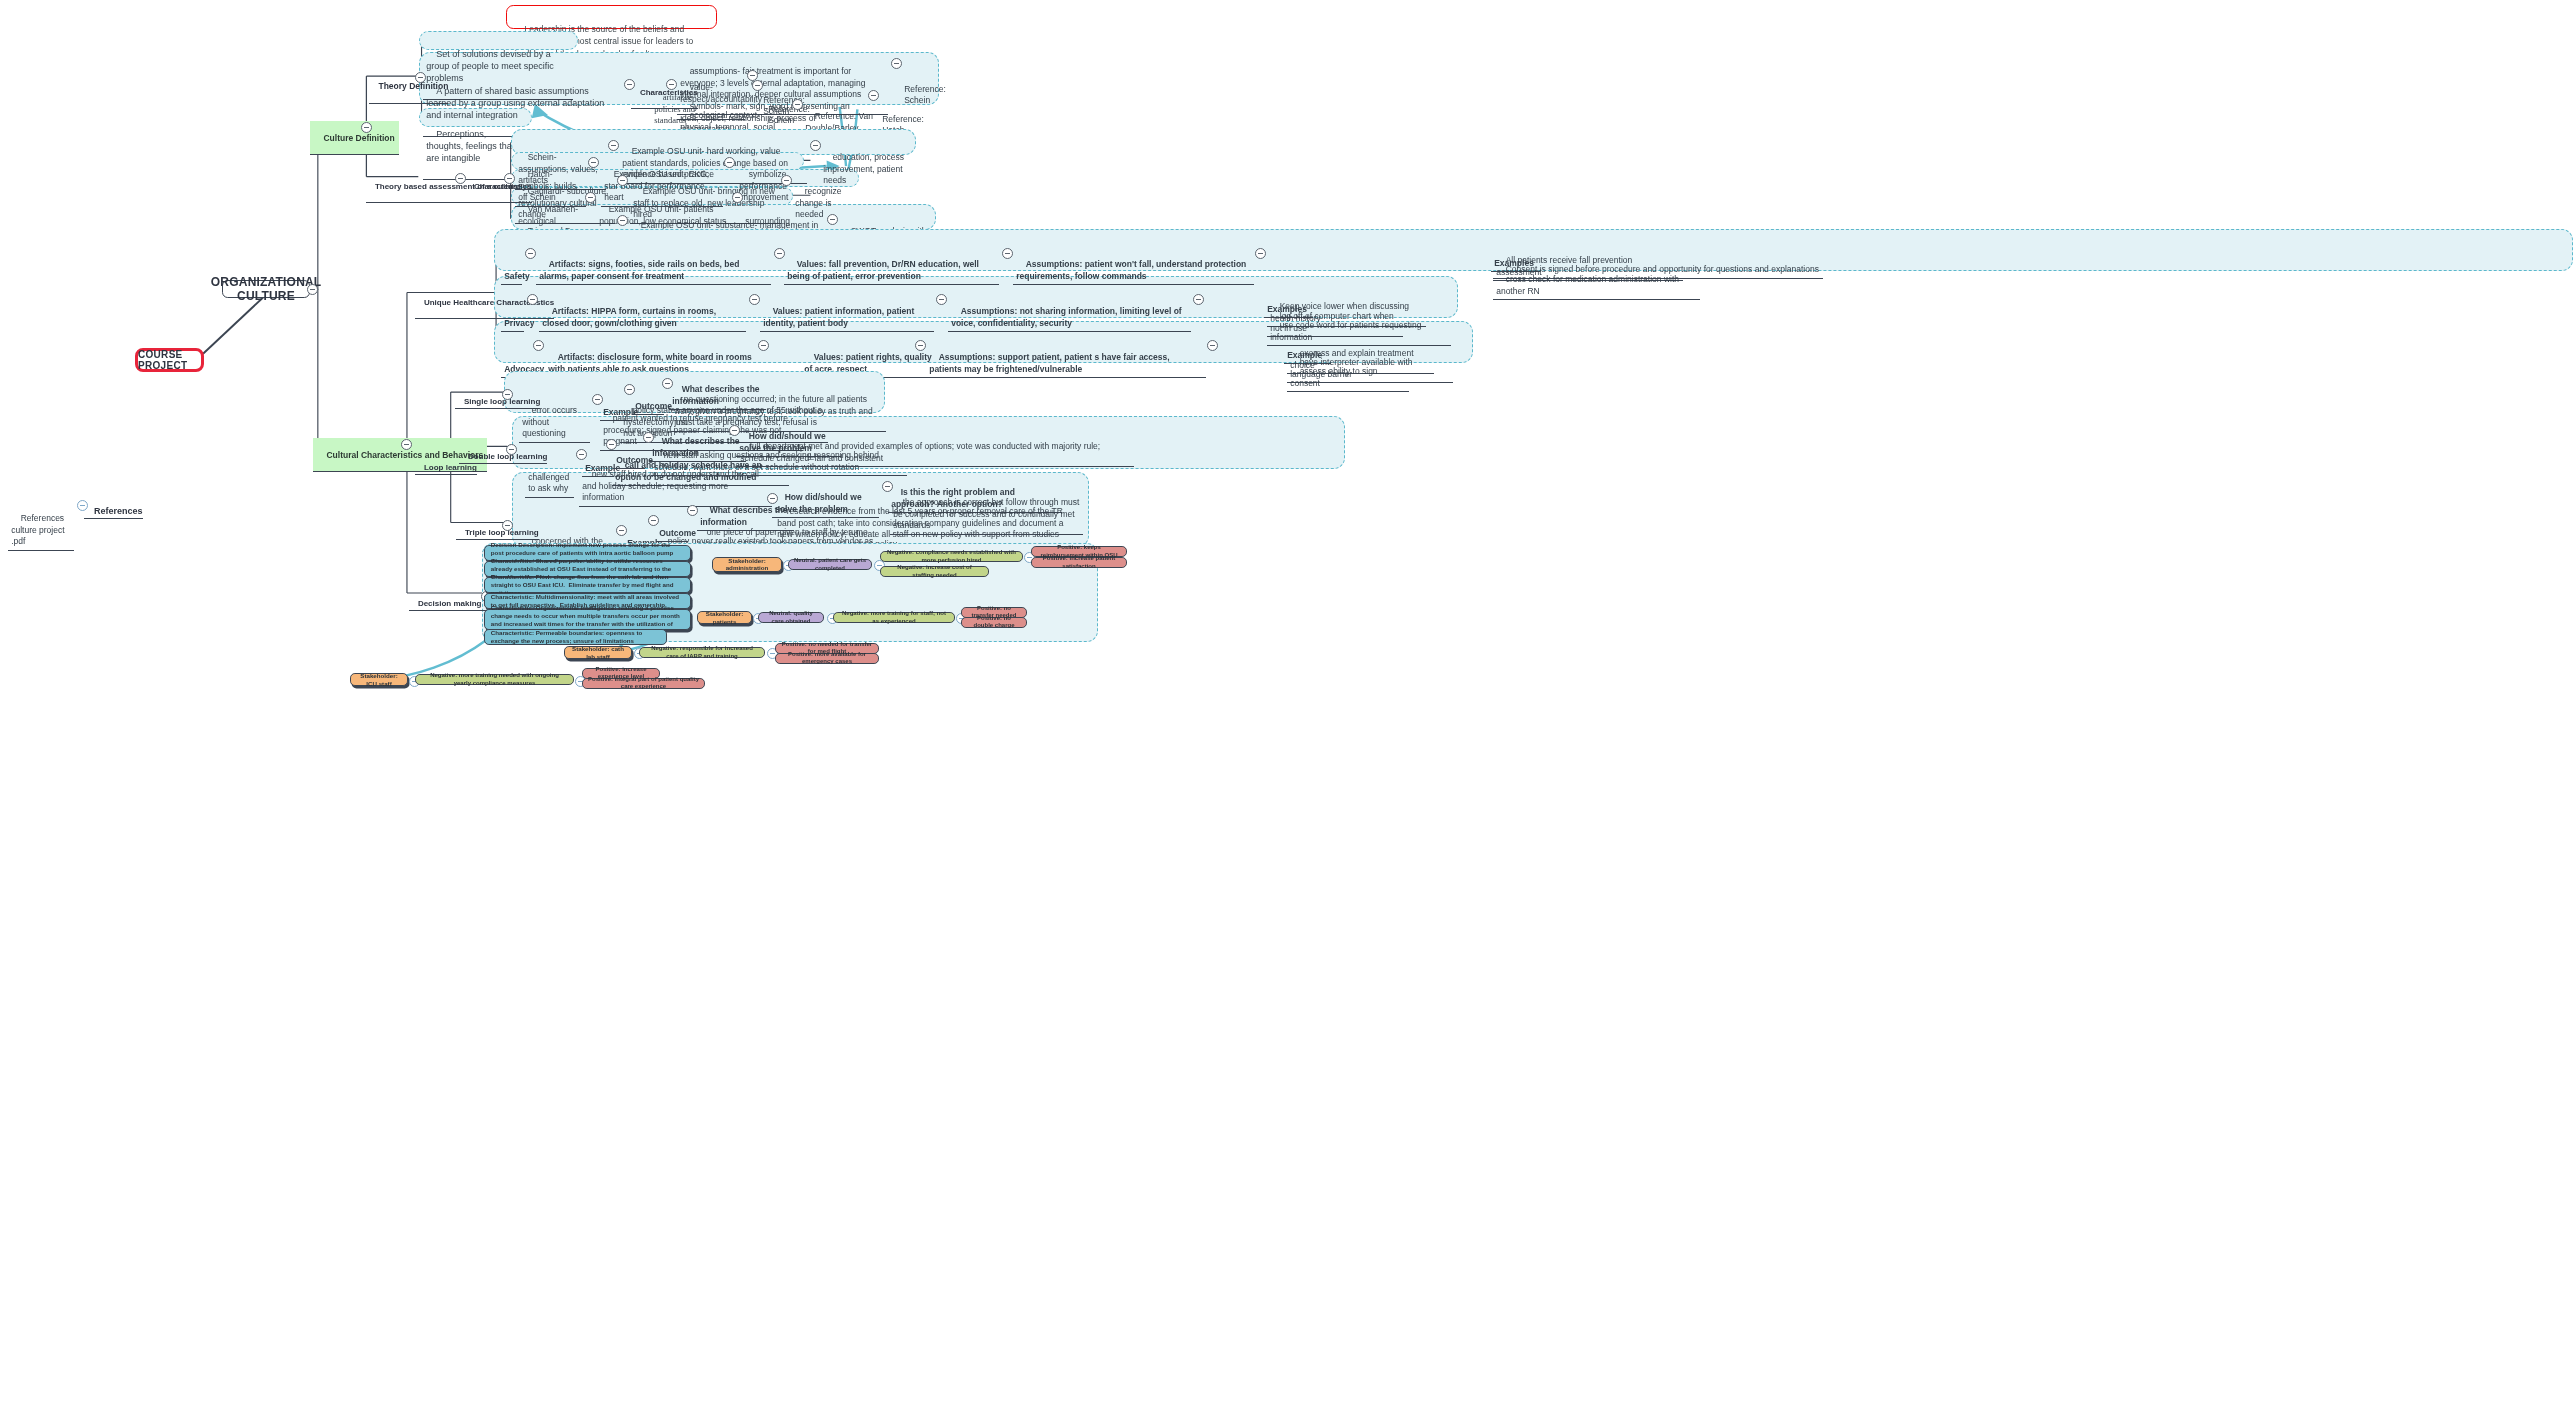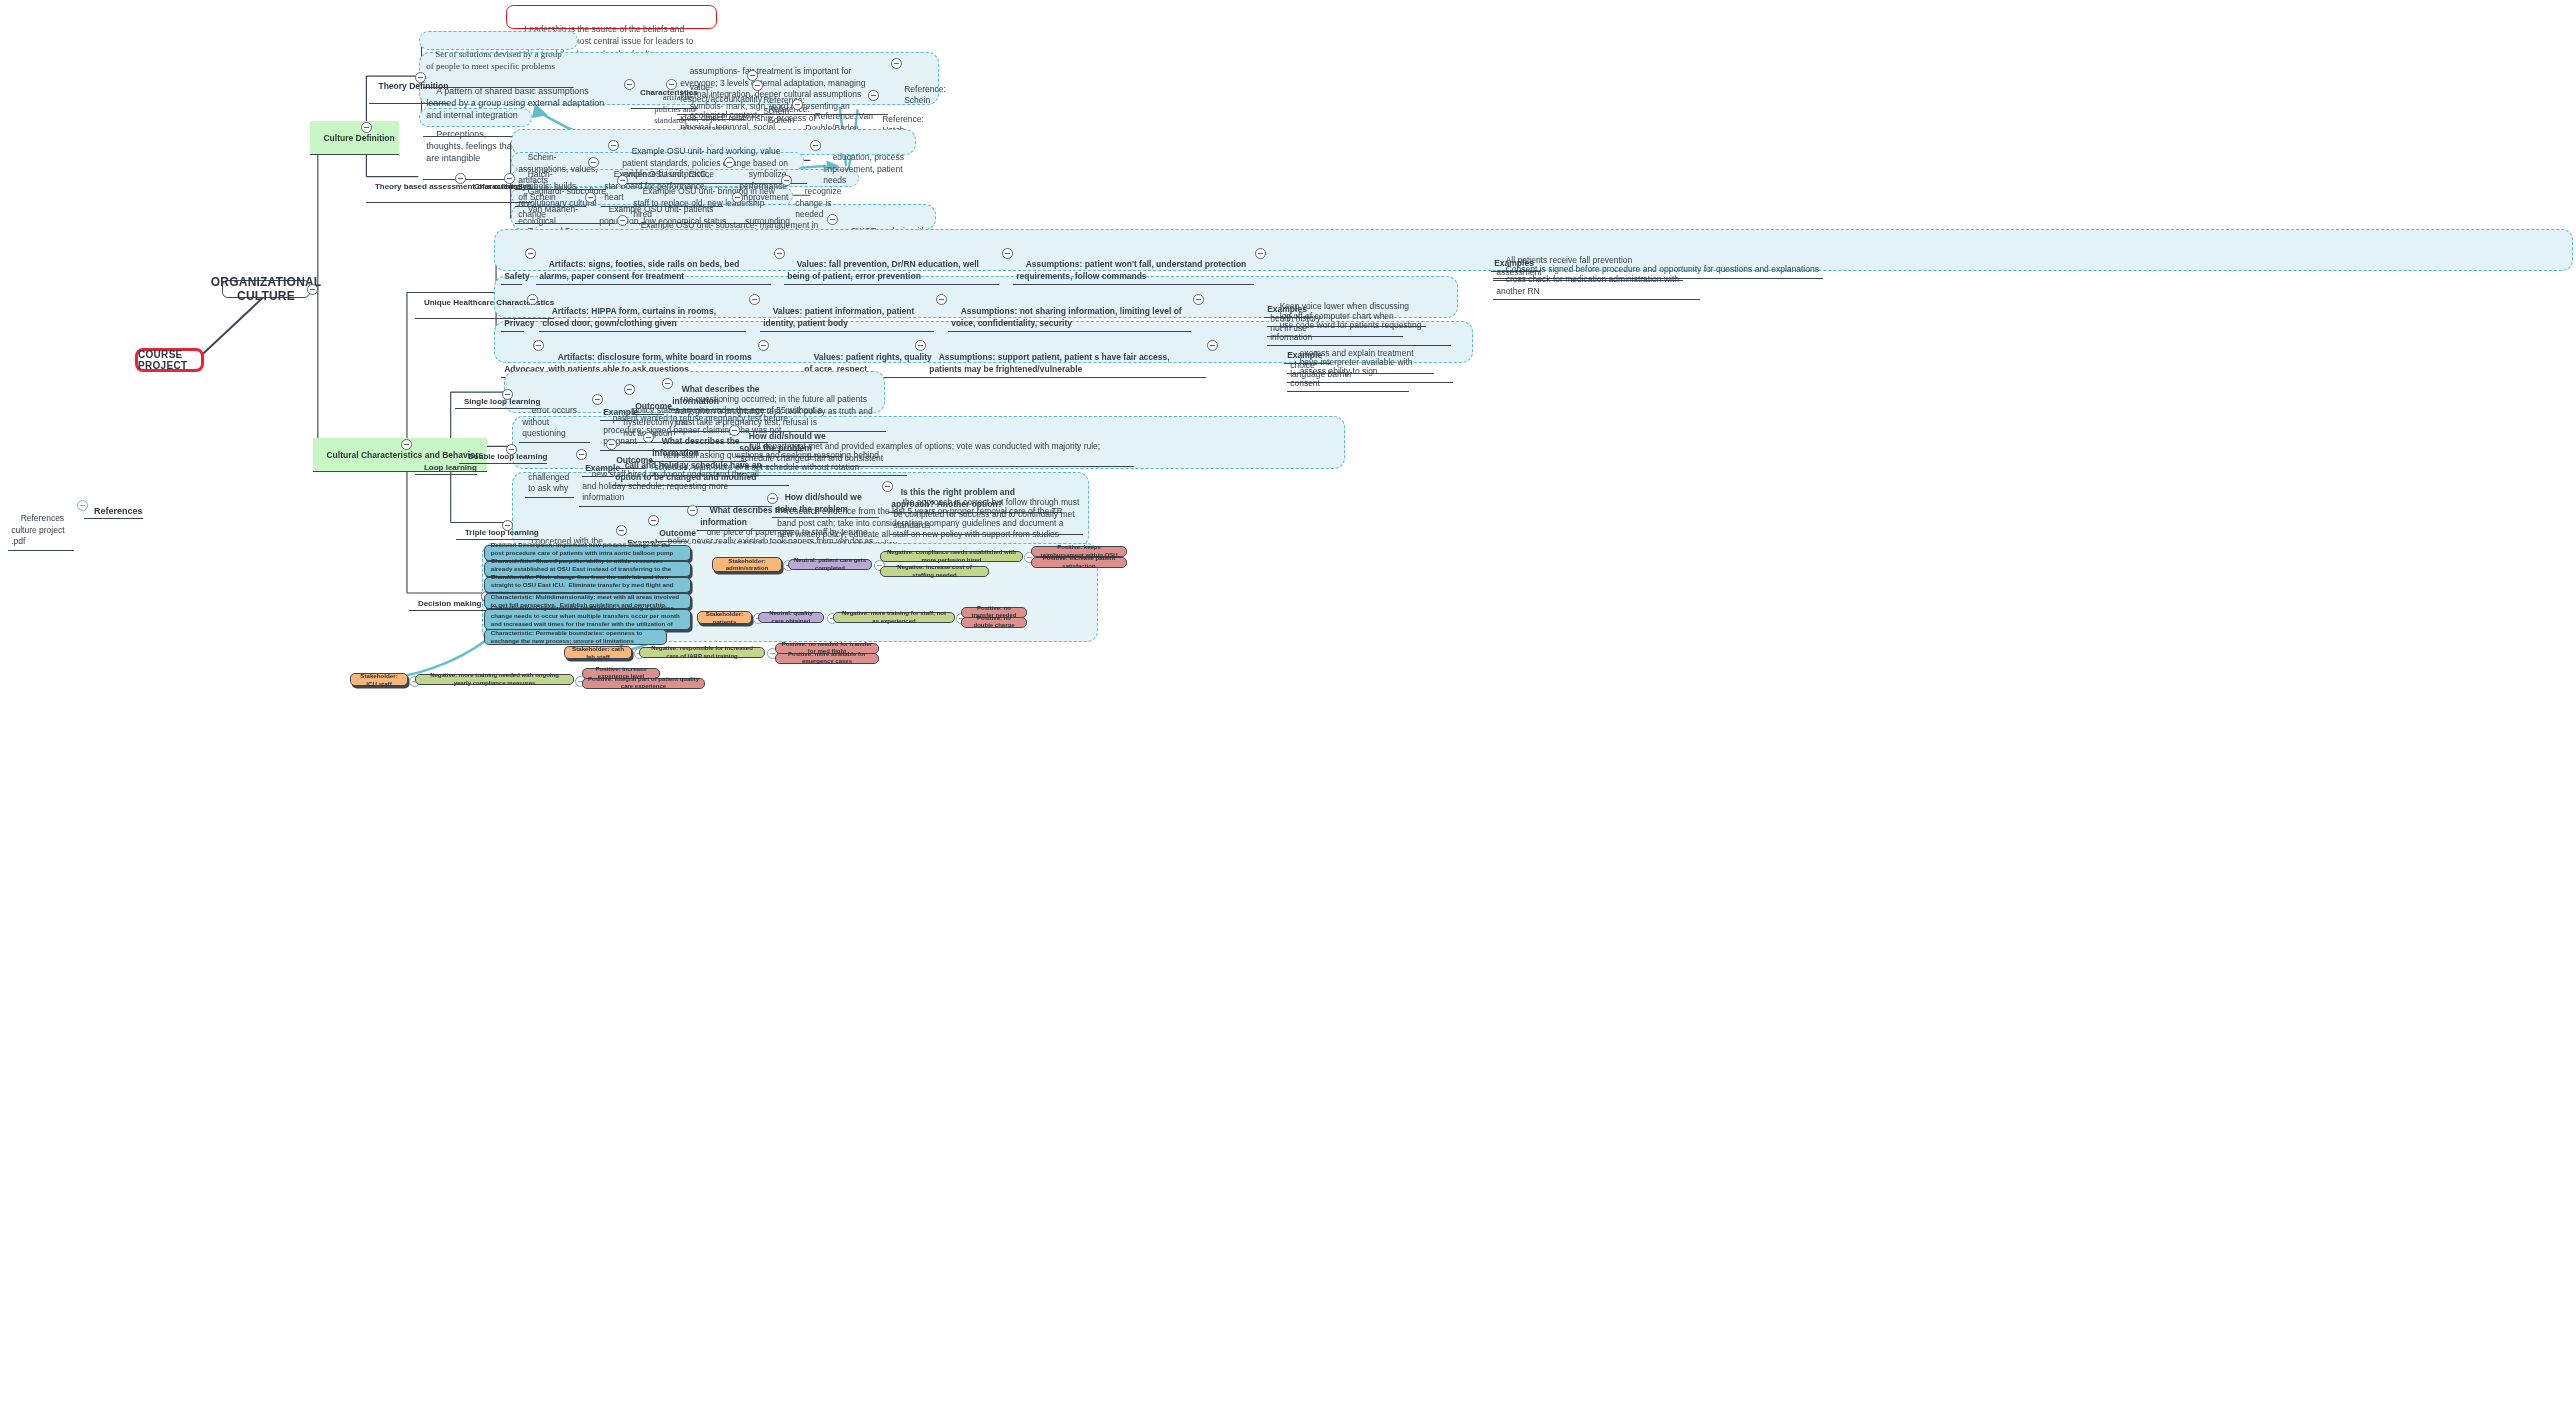--- a/index.html
+++ b/index.html
@@ -135,21 +135,21 @@
 
   <div class="node cloud" style="left:419px;top:31px;width:159px;height:19.4px;"></div>
   <div class="node cloud" style="left:419px;top:52px;width:520px;height:53px;"></div>
   <div class="node cloud" style="left:419px;top:108px;width:113px;height:19.4px;"></div>
 
   <div class="node bold" style="left:369px;top:71px;font-size:8.5px;border-bottom:0.8px solid #3c4552;padding-bottom:1.6px;text-align:right;">
     <span>Theory Definition</span>
   </div>
   <span class="tog" style="left:415px;top:72px;"></span>
 
-  <div class="node leaf" style="left:423px;top:34px;width:150px;font-family:Liberation Serif, serif;">
+  <div class="node leaf" style="left:423px;top:34px;width:150px;">
     <span>Set of solutions devised by a group of people to meet specific problems</span>
   </div>
   <div class="node leaf" style="left:423px;top:71px;width:199px;">
     <span>A pattern of shared basic assumptions learned by a group using external adaptation and internal integration</span>
   </div>
   <div class="node leaf" style="left:423px;top:114px;width:105px;">
     <span>Perceptions, thoughts, feelings that are intangible</span>
   </div>
   <span class="tog" style="left:624px;top:79px;"></span>
 

